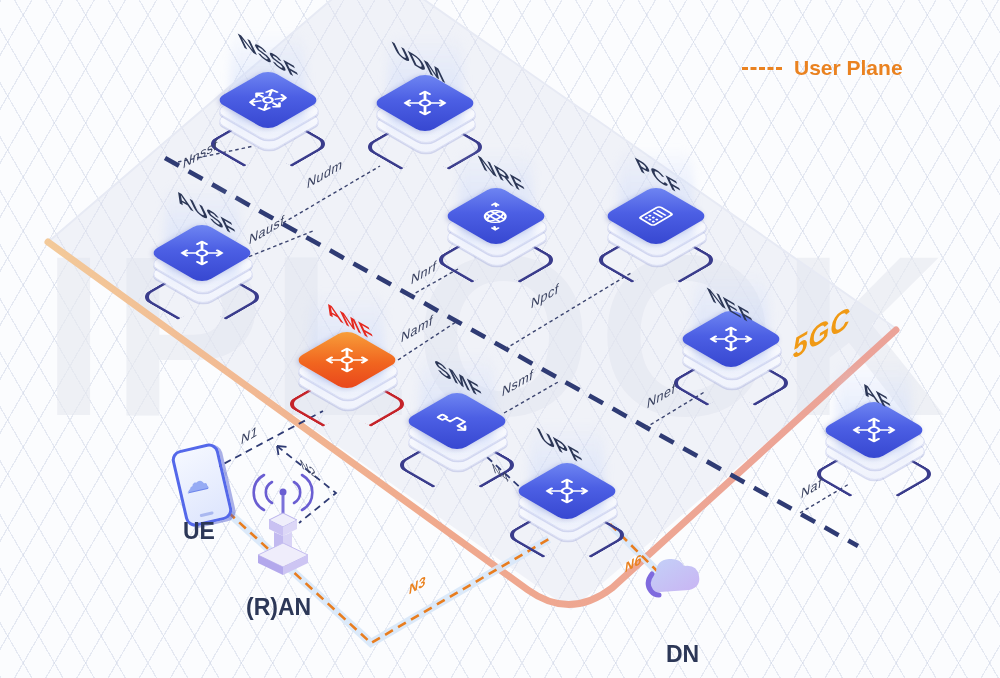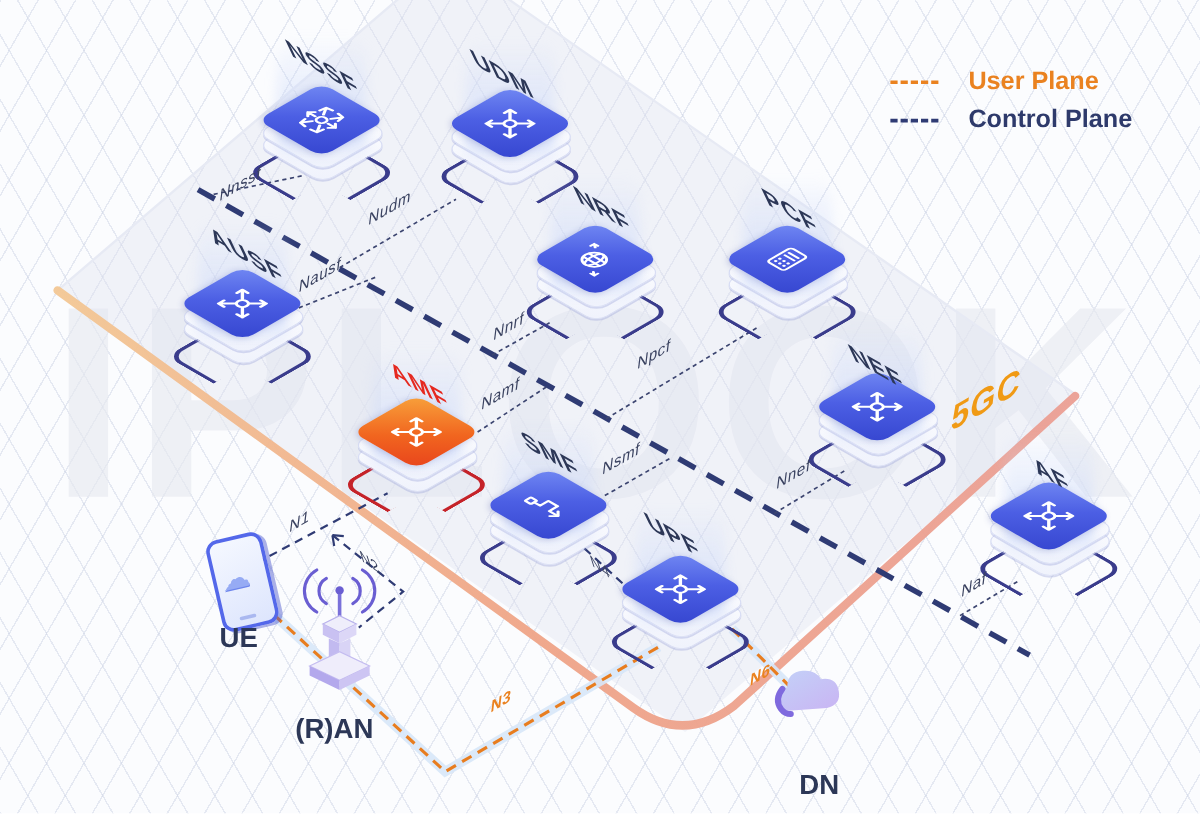--- a/index.html
+++ b/index.html
@@ -46,21 +46,21 @@
   .nlabel.red{color:#e5281f;}
   .ilabel{position:absolute;z-index:5;font-size:14.5px;color:#3a4260;letter-spacing:.5px;
     transform-origin:0 0;transform:matrix(.87,-.5,-.12,.99,0,0);white-space:nowrap;}
   .ilabel.down{transform:matrix(.82,.57,.3,.95,0,0);}
   .ilabel.orange{color:var(--orange);font-weight:bold;}
   .eplabel{position:absolute;z-index:6;font-weight:bold;font-size:23px;color:var(--navy);white-space:nowrap;}
   .zlabel{position:absolute;left:795px;top:332px;z-index:5;font-weight:bold;font-size:31px;color:#f09a15;
     transform-origin:0 0;transform:matrix(.87,-.5,-.12,.99,0,0);letter-spacing:1px;}
   
   .legend{position:absolute;left:742px;top:52px;z-index:7;}
-  .legend .row{display:flex;align-items:center;height:32px;gap:13px;}
+  .legend .row{display:flex;align-items:center;height:32px;}
   .legend .dash{width:40px;border-top:3px dashed var(--orange);margin-right:12px;}
   .legend .row.ctrl .dash{border-top-color:var(--ctrl);}
   .legend .txt{font-size:21px;font-weight:bold;color:var(--orange);}
   .legend .row.ctrl .txt{color:#2e3a6b;}
   
   .ue{position:absolute;left:178px;top:446px;width:42px;height:72px;z-index:4;
     border:3px solid #5468ea;border-radius:10px;transform:rotate(-13deg);
     background:linear-gradient(160deg,#f5f8ff,#dde5fd);box-shadow:3px 2px 0 rgba(70,84,205,.45);}
   .ue .cloud{position:absolute;left:4px;top:18px;font-size:24px;color:#96abf4;text-shadow:0 1px 0 #6d85ec;}
   .ue .homebar{position:absolute;left:12px;bottom:5px;width:14px;height:3px;border-radius:2px;background:#aab8f0;}
@@ -315,24 +315,20 @@
   <div class="ilabel orange" style="left:410px;top:582px">N3</div>
   <div class="ilabel orange" style="left:626px;top:560px">N6</div>
 
   <div class="zlabel">5GC</div>
 
   <div class="legend">
     <div class="row">
       <span class="dash"></span>
       <span class="txt">User Plane</span>
     </div>
-    <div class="row ctrl">
-      <span class="dash"></span>
-      <span class="txt">Control Plane</span>
-    </div>
   </div>
 
   <div class="ue">
     <span class="cloud">☁</span>
     <span class="homebar"></span>
   </div>
   <div class="eplabel" style="left:183px;top:518px">UE</div>
 
   <div class="ran">
     <svg viewBox="0 0 90 130" width="90" height="130">

